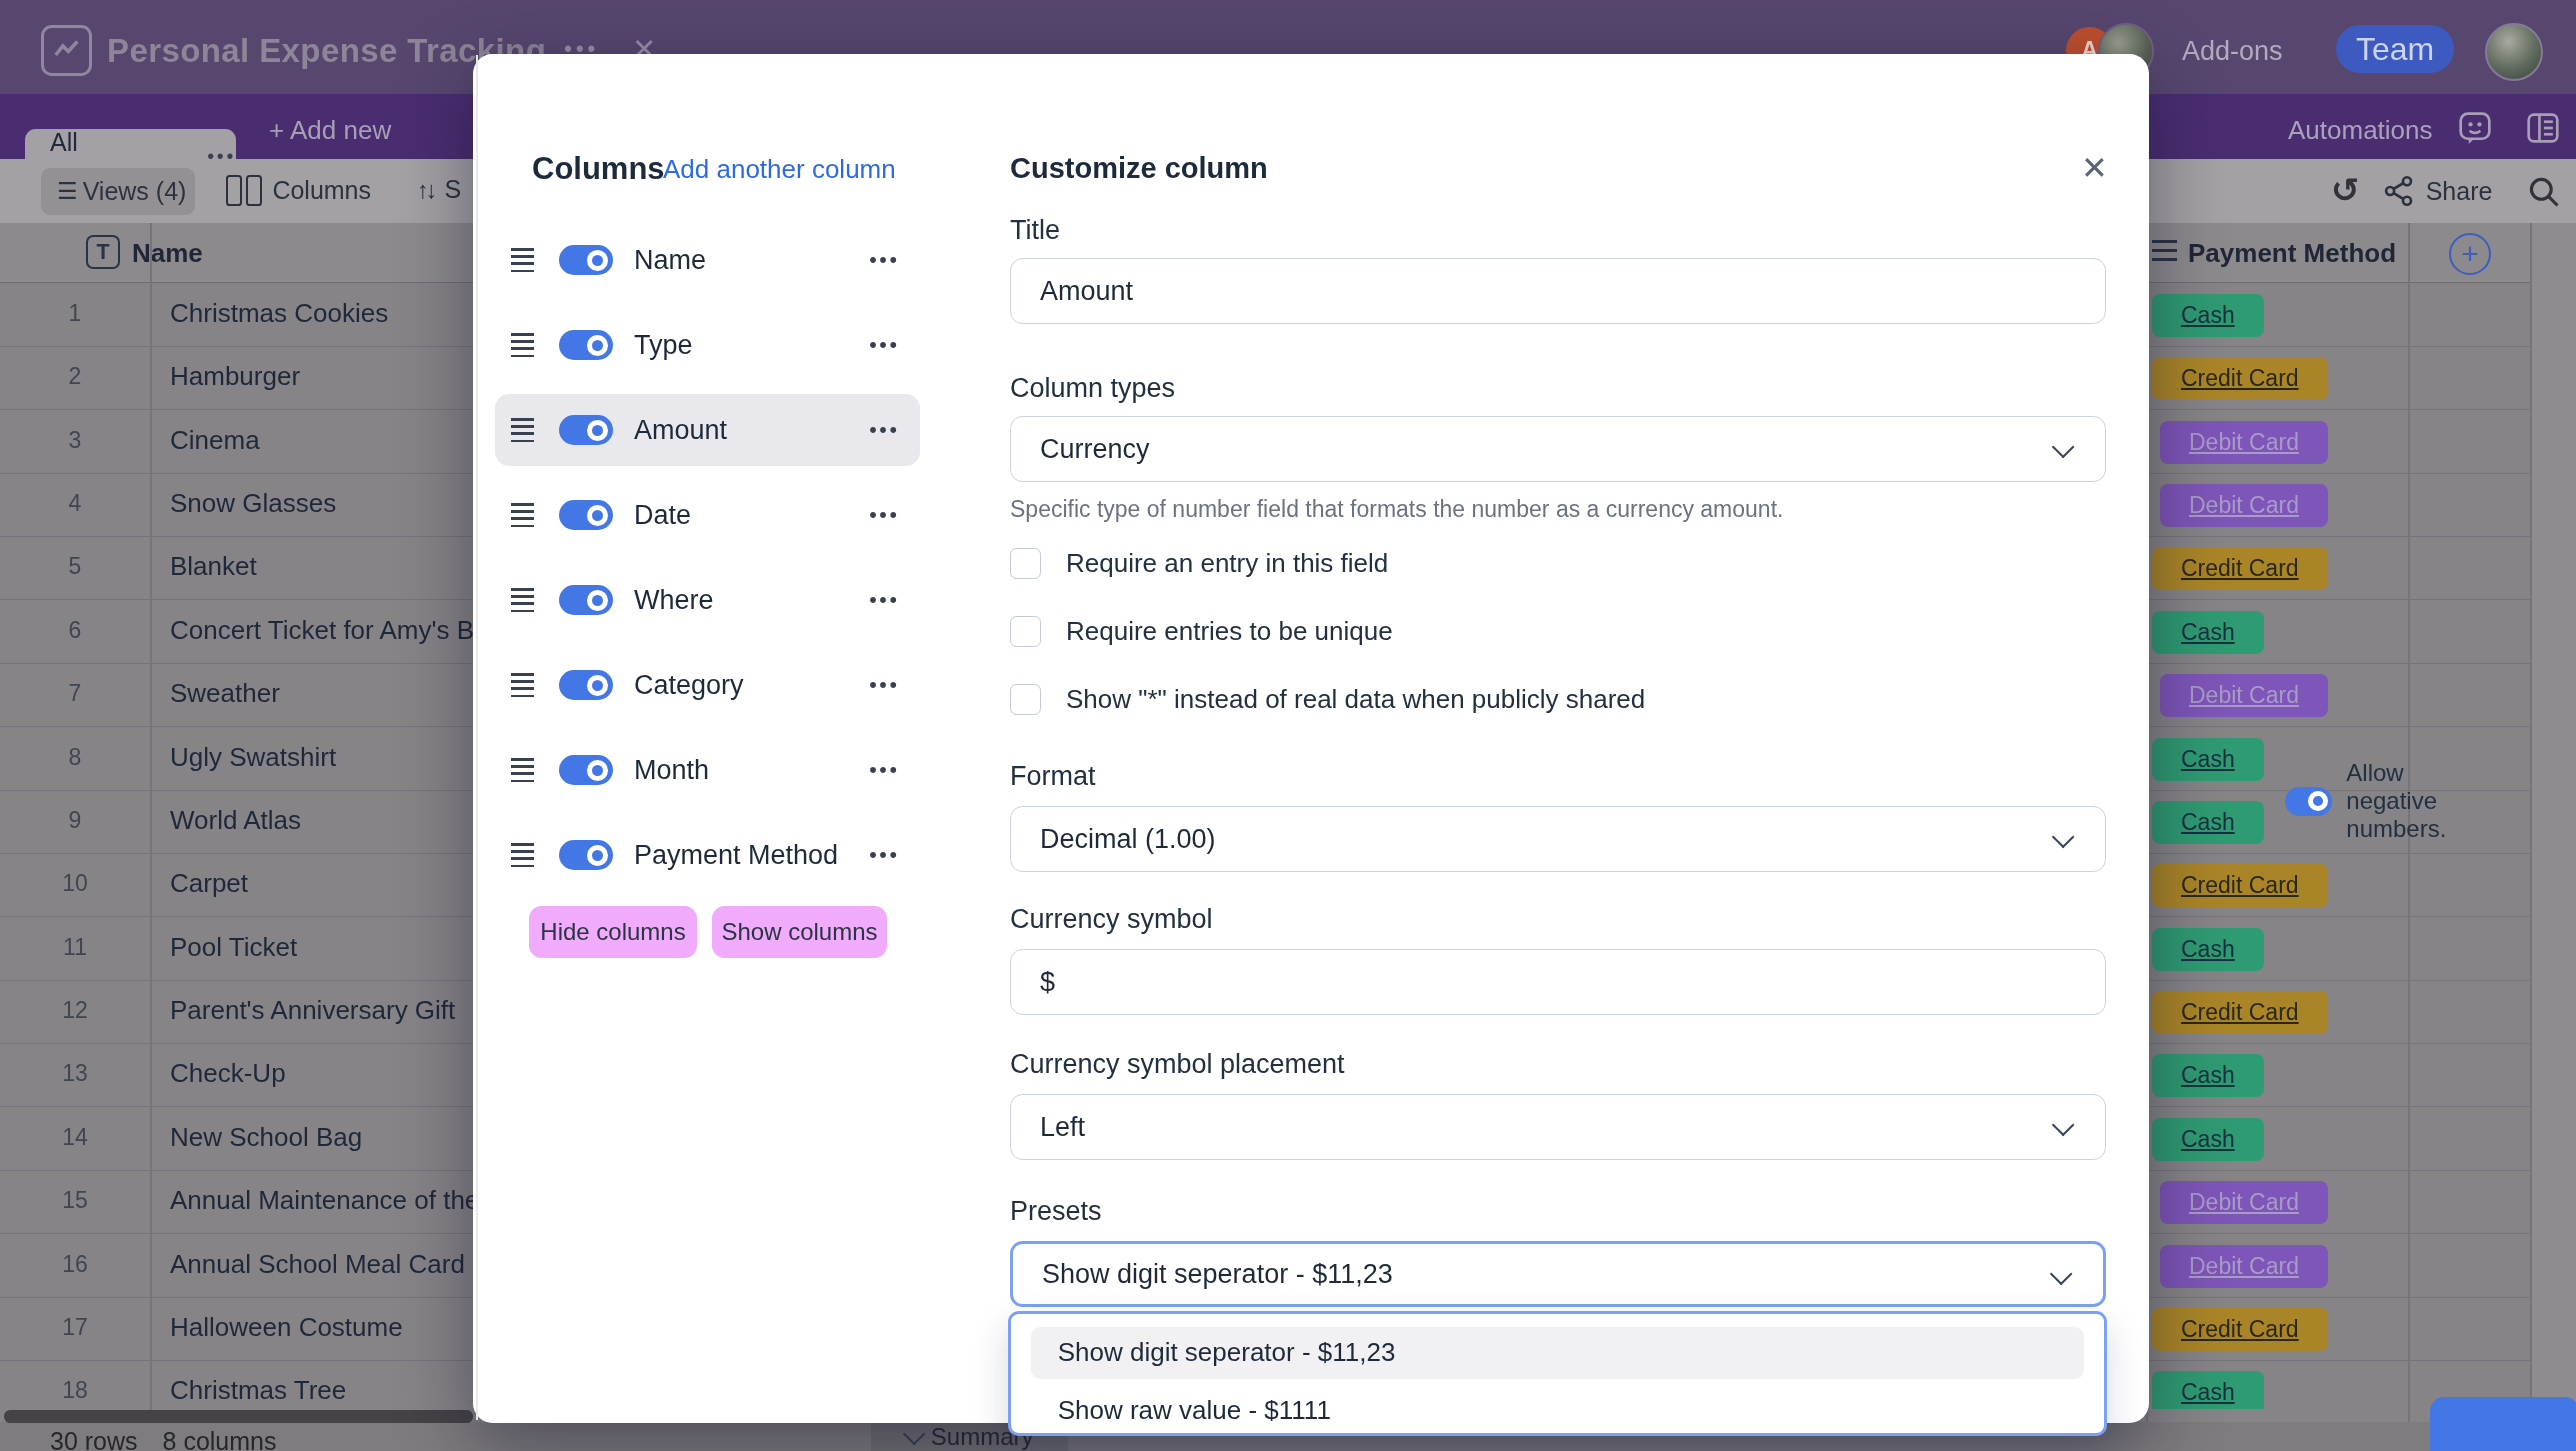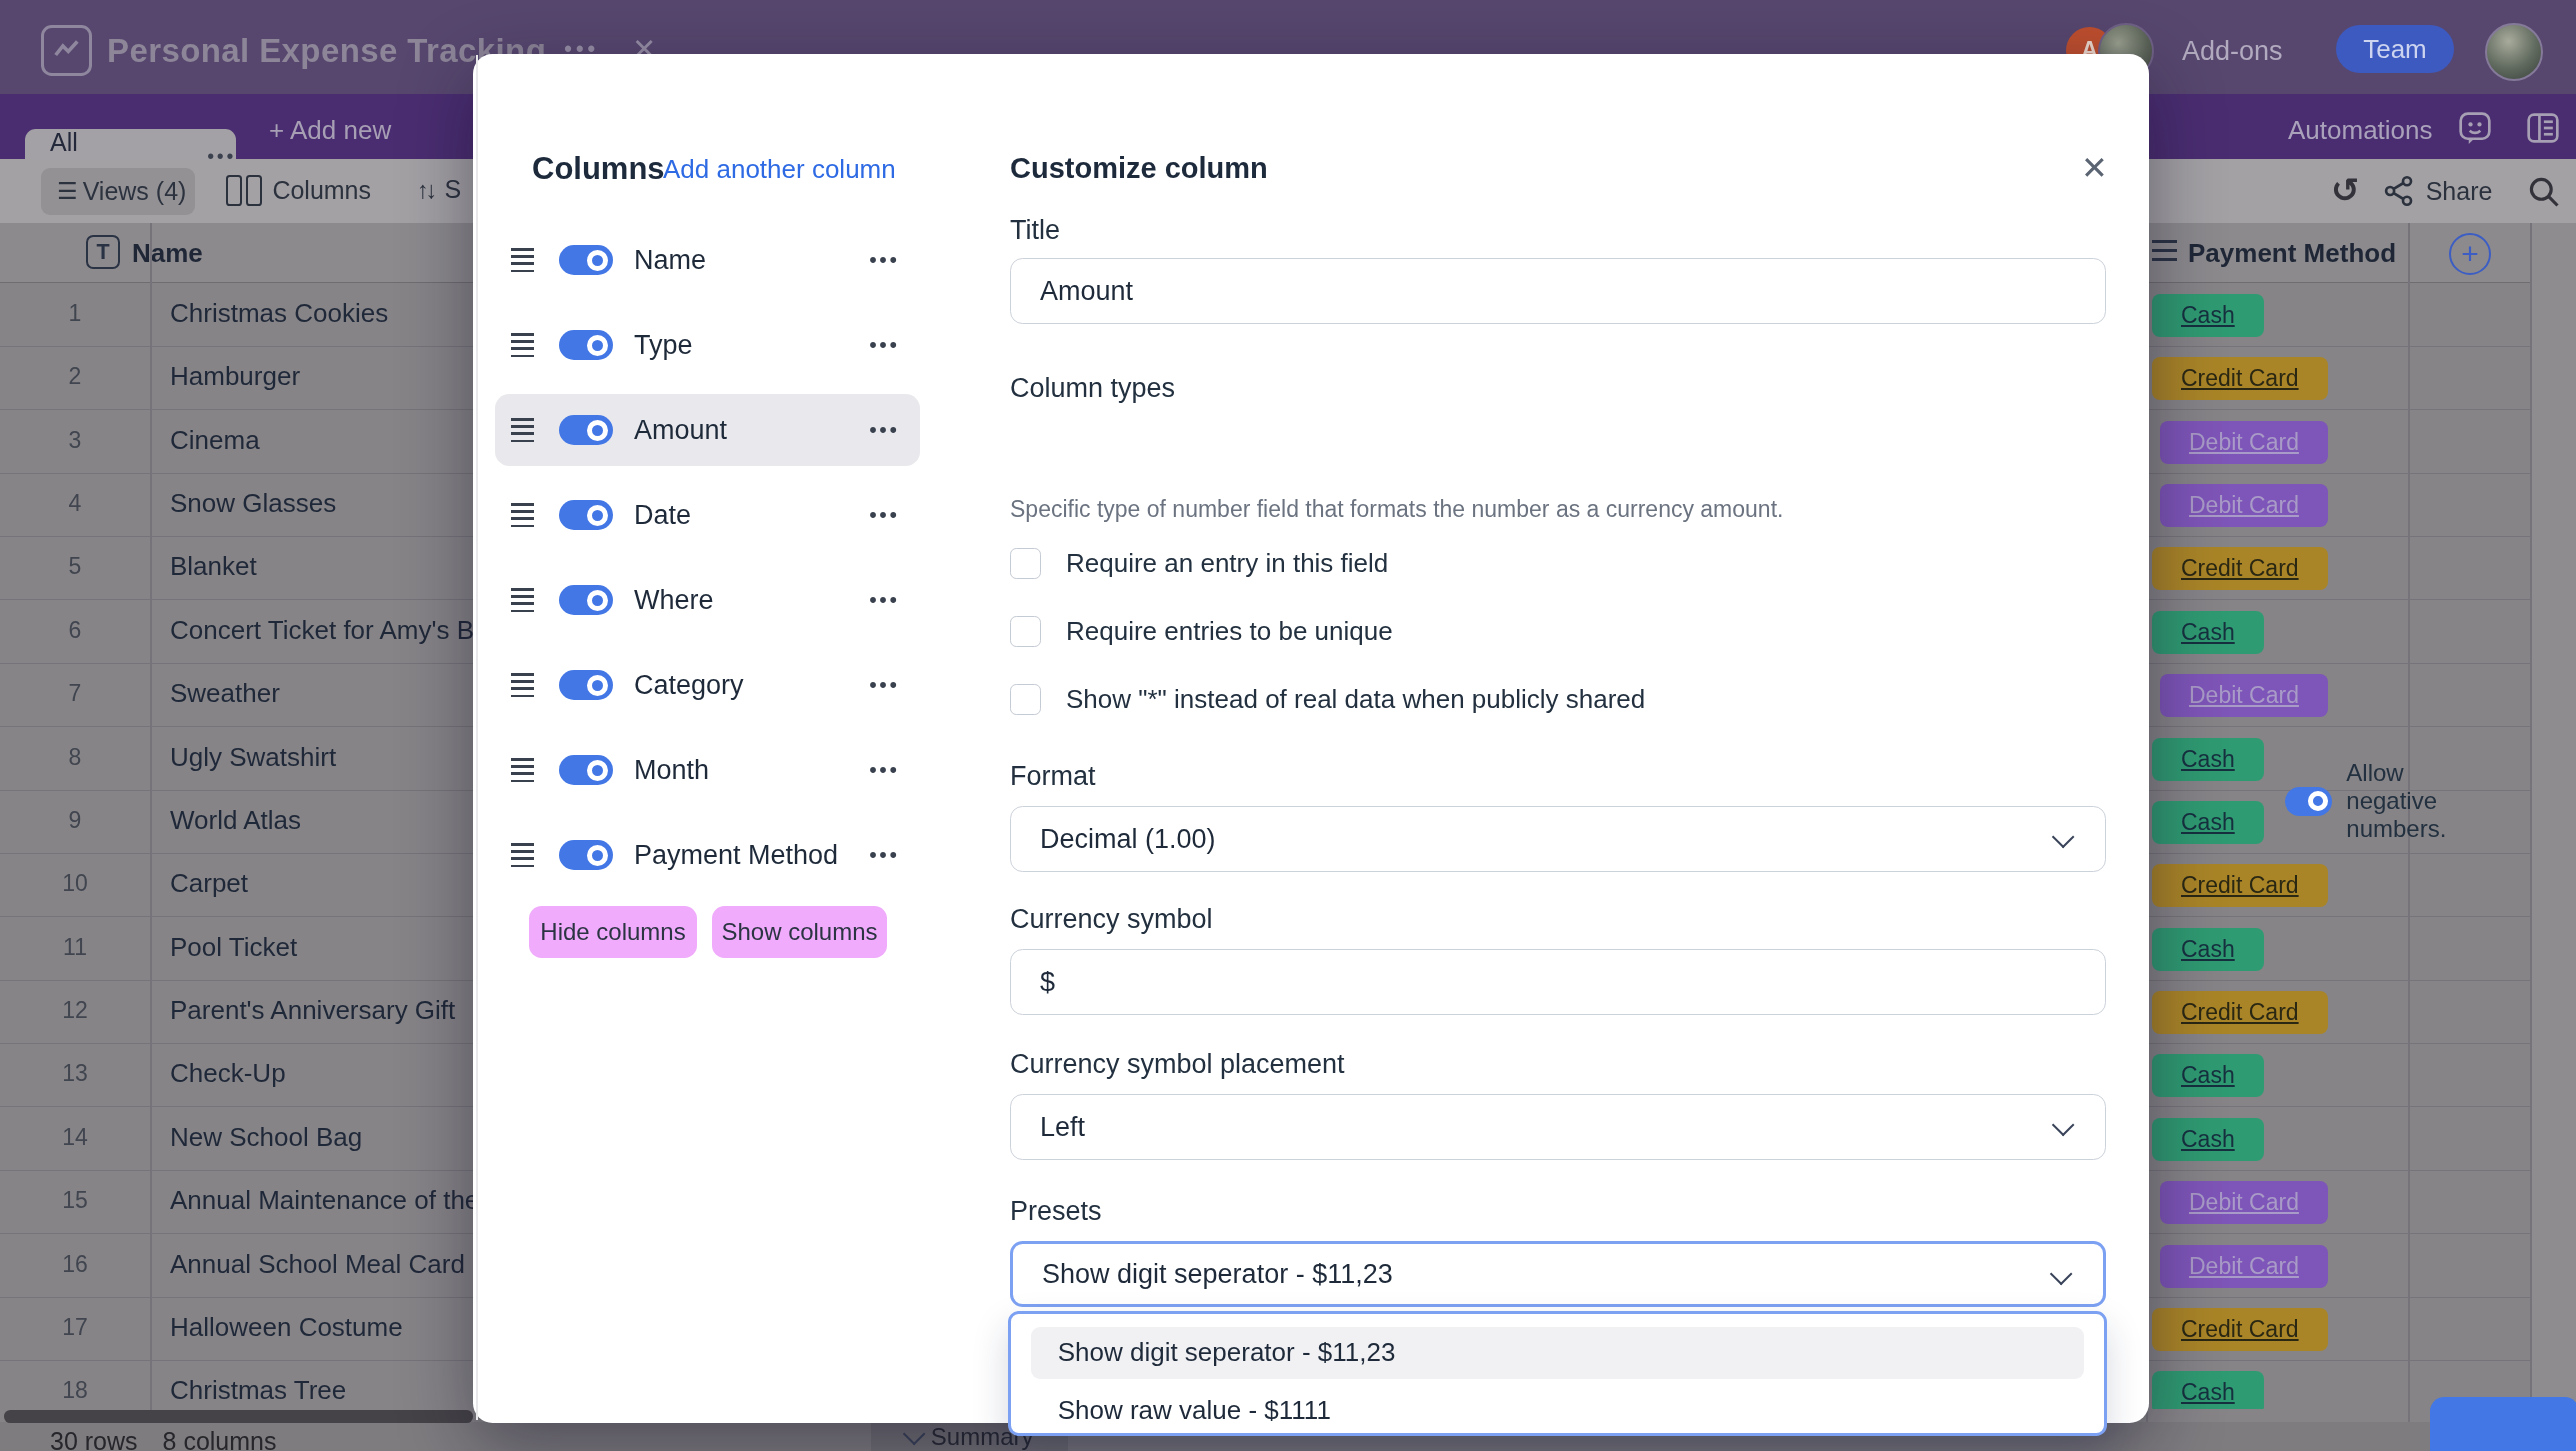--- a/index.html
+++ b/index.html
@@ -14,21 +14,21 @@
   .hdr-title{left:107px;top:32px;font-size:33px;font-weight:700;color:#8d8598;letter-spacing:0.4px;}
   .hdr-dots{left:564px;top:36px;font-size:23px;color:#978fa6;letter-spacing:3.6px;}
   .hdr-x{left:632px;top:32px;font-size:29px;color:#978fa6;}
   .av{border-radius:50%;}
   .av-orange{left:2066px;top:27px;width:47px;height:47px;background:#bf4f2e;color:#ecd9ce;
              font-size:23px;font-weight:700;display:flex;align-items:center;justify-content:center;z-index:1;}
   .av-photo1{left:2098px;top:23px;width:52px;height:52px;z-index:2;
              background:radial-gradient(circle at 35% 35%,#9aa18f,#5c6458 60%,#3c423c);border:2.7px solid #6f6186;}
   .hdr-addons{left:2182px;top:36px;font-size:27px;color:#b2aabf;}
   .team-pill{left:2336px;top:25px;width:118px;height:48px;background:#3d5ac0;border-radius:24px;
-             color:#ccd4ef;font-size:26px;display:flex;align-items:center;justify-content:center;}
+             color:#ccd4ef;font-size:32px;display:flex;align-items:center;justify-content:center;}
   .av-photo2{left:2485px;top:23px;width:54px;height:54px;
              background:radial-gradient(circle at 40% 30%,#a8ab9c,#606a5e 55%,#37403a);border:2.7px solid #857a99;}
 
   .tabbar{left:0;top:94px;width:2576px;height:65px;background:#4a2d71;}
   .tab-active{left:25px;top:104px;width:211px;height:55px;background:#a3a1a6;border-radius:10.7px 10.7px 0 0;
               display:flex;align-items:center;margin-top:25px;}
   .tab-active .lbl{margin-left:25px;font-size:25px;color:#23283a;font-weight:500;}
   .tab-active .dots{margin-left:19.7px;font-size:19.7px;color:#3c414f;letter-spacing:2.7px;}
   .addnew{left:269px;top:115px;font-size:26px;color:#a79fb4;}
   .automations{left:2288px;top:115px;font-size:26px;color:#aaa2bb;}
@@ -375,20 +375,24 @@
 
   <div class="m cc-title">Customize column</div>
   <div class="m cc-x">✕</div>
 
   <div class="sec-label" style="top:161px;">Title</div>
   <div class="inputbox" style="top:204px;">
     <span class="val">Amount</span>
   </div>
 
   <div class="sec-label" style="top:319px;">Column types</div>
+  <div class="inputbox" style="top:362px;">
+    <span class="val">Currency</span>
+    <span class="chev"></span>
+  </div>
   <div class="m help">Specific type of number field that formats the number as a currency amount.</div>
 
   <div id="cbRows">
       <div class="cbrow" style="top: 494px;">
         <span class="cbox"></span>
         <span class="cblbl">Require an entry in this field</span>
       </div>
       <div class="cbrow" style="top: 562px;">
         <span class="cbox"></span>
         <span class="cblbl">Require entries to be unique</span>

